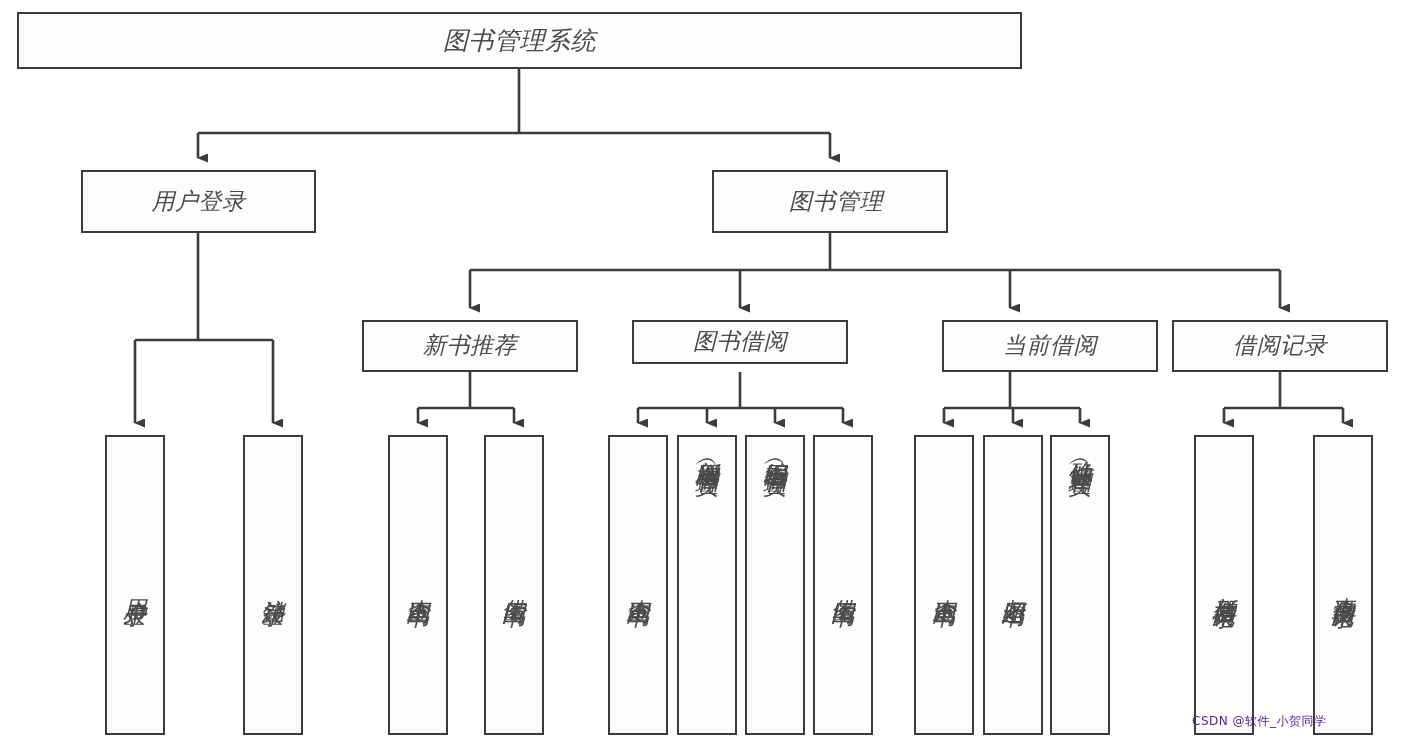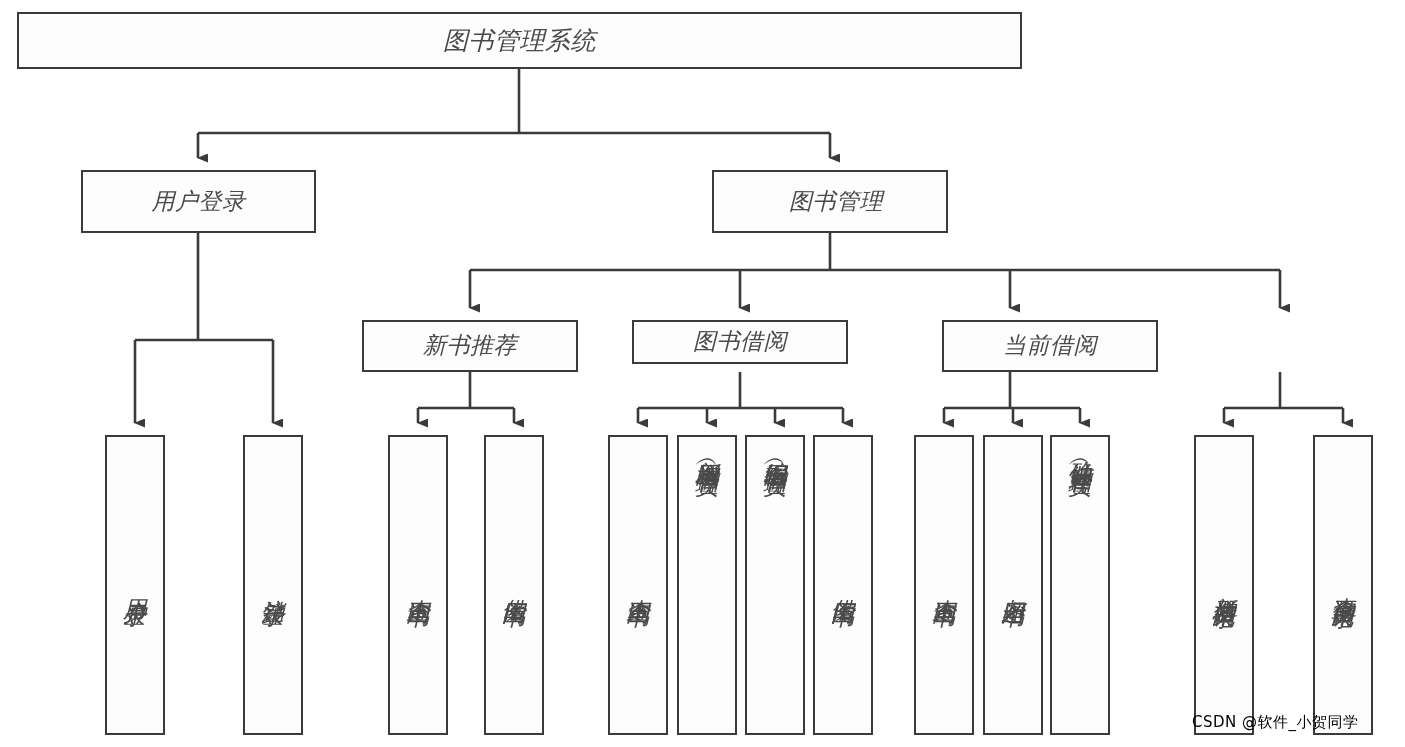--- a/index.html
+++ b/index.html
@@ -68,22 +68,22 @@
     letter-spacing: 2px;
     white-space: nowrap;
     color: #4a4a4a;
   }
   .node.leaf.short-label {
     align-items: center;
     padding-top: 0;
   }
   .watermark {
     position: absolute;
-    font-size: 15px;
-    color: #000000;
+    font-size: 12px;
+    color: #4c1d95;
     letter-spacing: 0.5px;
     white-space: nowrap;
     user-select: none;
   }
 </style>
 </head>
 <body>
 
 <div id="diagram-root">
 
@@ -150,20 +150,23 @@
 
   <div class="node level-3" style="left:362px; top:320px; width:216px; height:52px;">
     <span class="node-label">新书推荐</span>
   </div>
   <div class="node level-3" style="left:632px; top:320px; width:216px; height:44px;">
     <span class="node-label">图书借阅</span>
   </div>
   <div class="node level-3" style="left:902px; top:320px; width:216px; height:52px;margin-left:40px;">
     <span class="node-label">当前借阅</span>
   </div>
+  <div class="node level-3" style="left:1172px; top:320px; width:216px; height:52px;">
+    <span class="node-label">借阅记录</span>
+  </div>
 
   <div class="node leaf short-label" style="left:105px; top:435px; width:60px; height:300px;">
     <span class="node-label">用户登录</span>
   </div>
   <div class="node leaf short-label" style="left:243px; top:435px; width:60px; height:300px;">
     <span class="node-label">注销登录</span>
   </div>
 
   <div class="node leaf short-label" style="left:388px; top:435px; width:60px; height:300px;">
     <span class="node-label">查询图书</span>

